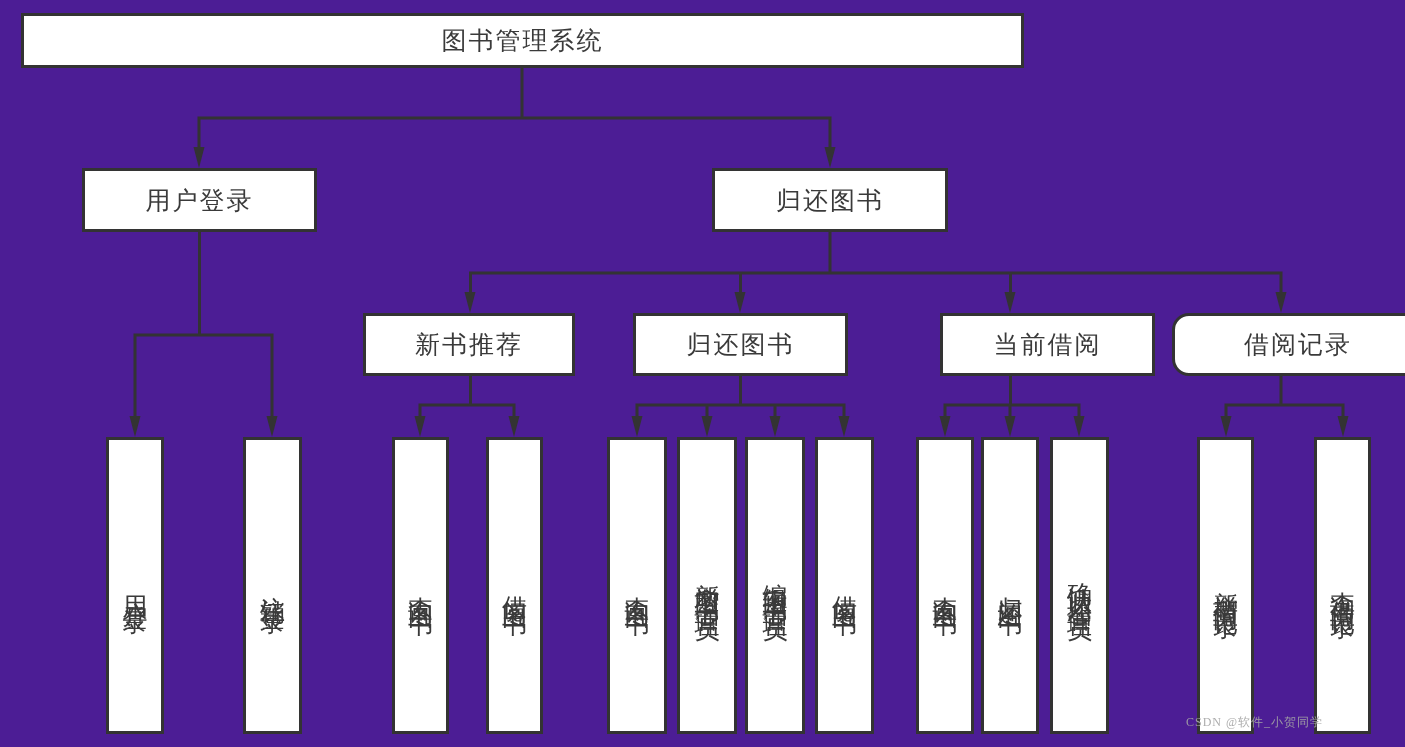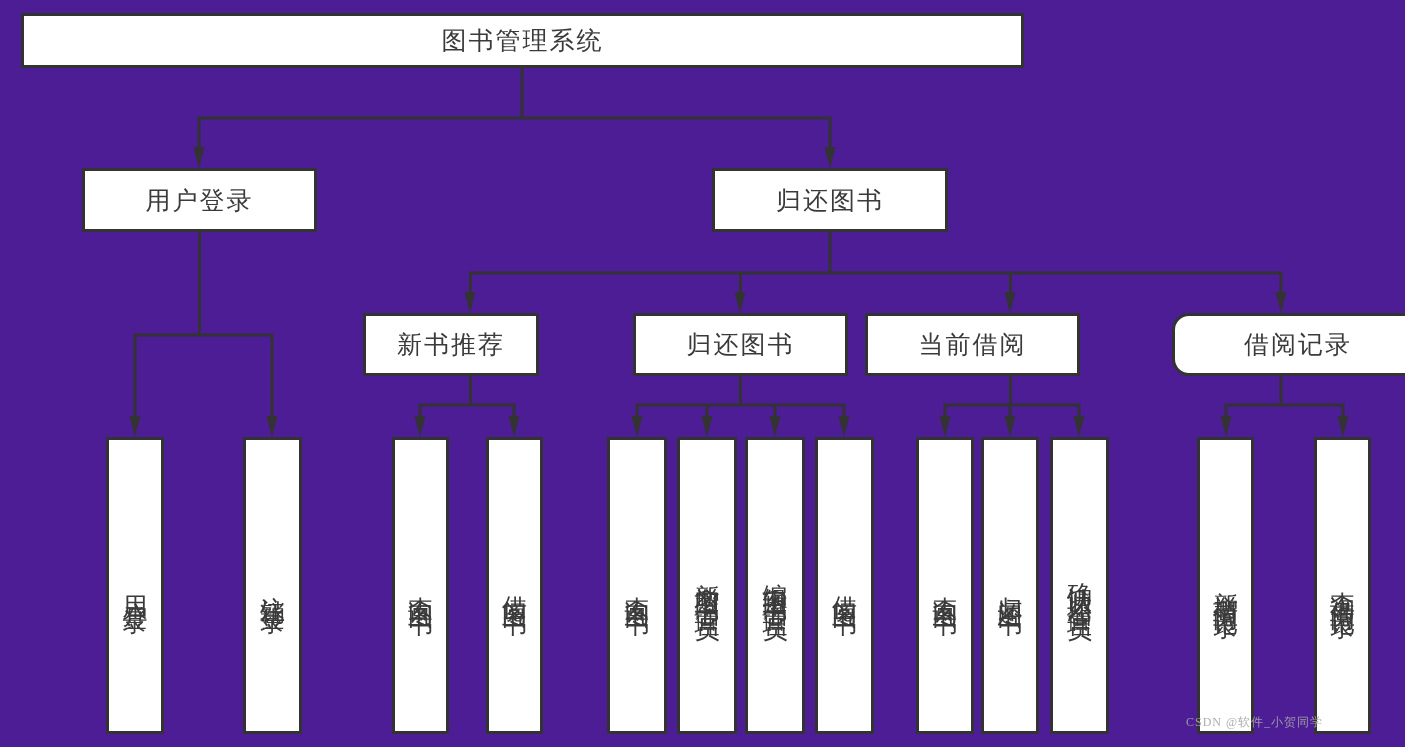--- a/index.html
+++ b/index.html
@@ -93,27 +93,27 @@
     <span class="lbl">图书管理系统</span>
   </div>
 
   <div class="node" style="left:82px; top:168px; width:235px; height:64px;">
     <span class="lbl">用户登录</span>
   </div>
   <div class="node" style="left:712px; top:168px; width:236px; height:64px;">
     <span class="lbl">归还图书</span>
   </div>
 
-  <div class="node" style="left:363px; top:313px; width:176px; height:63px;">
+  <div class="node" style="left:363px; top:313px; width:212px; height:63px;">
     <span class="lbl">新书推荐</span>
   </div>
   <div class="node" style="left:633px; top:313px; width:215px; height:63px;">
     <span class="lbl">归还图书</span>
   </div>
-  <div class="node" style="left:865px; top:313px; width:215px; height:63px;text-align:center;">
+  <div class="node" style="left:940px; top:313px; width:215px; height:63px;text-align:center;">
     <span class="lbl">当前借阅</span>
   </div>
   <div class="node" style="left:1172px; top:313px; width:252px; height:63px;border-radius:17px;">
     <span class="lbl">借阅记录</span>
   </div>
 
   <div class="node leaf" style="left:106px; top:437px; width:58px; height:297px;">
     <span class="lbl">用户登录</span>
   </div>
   <div class="node leaf" style="left:243px; top:437px; width:59px; height:297px;">

